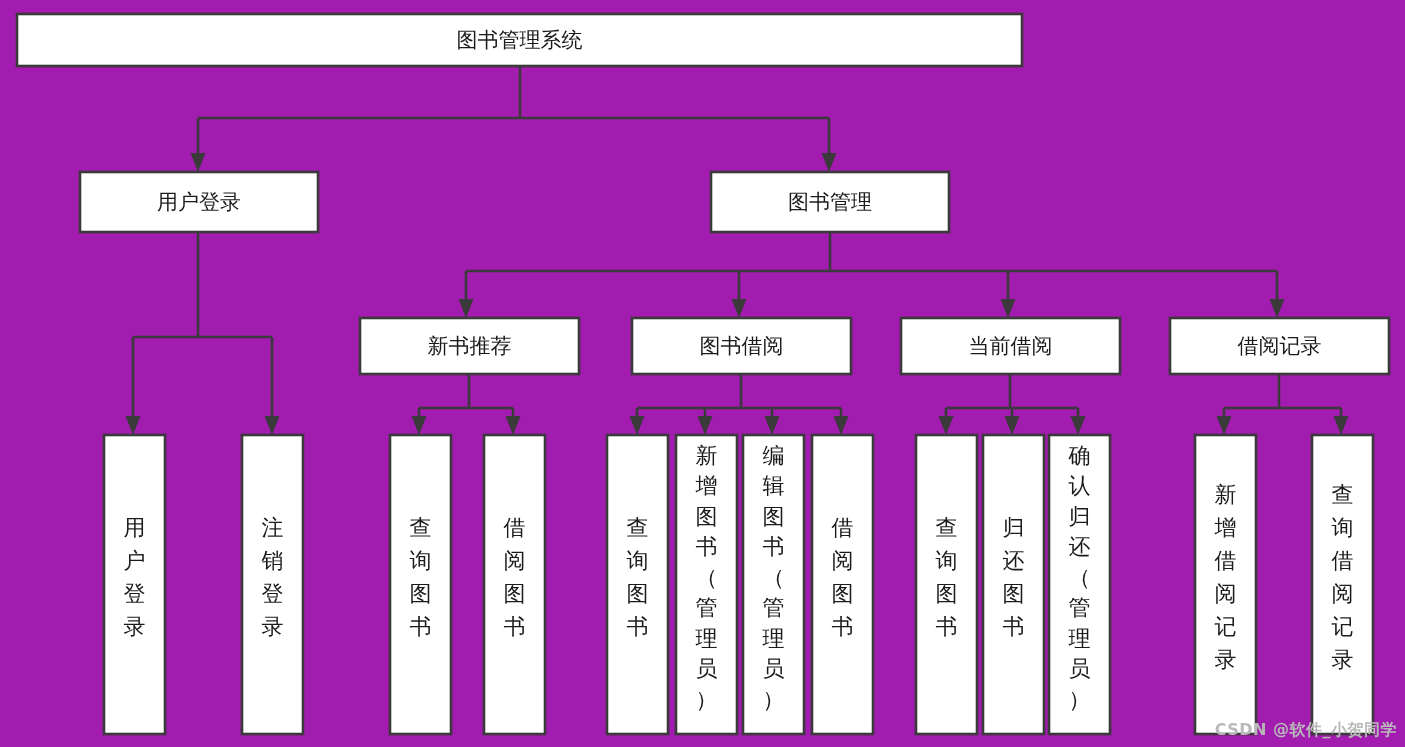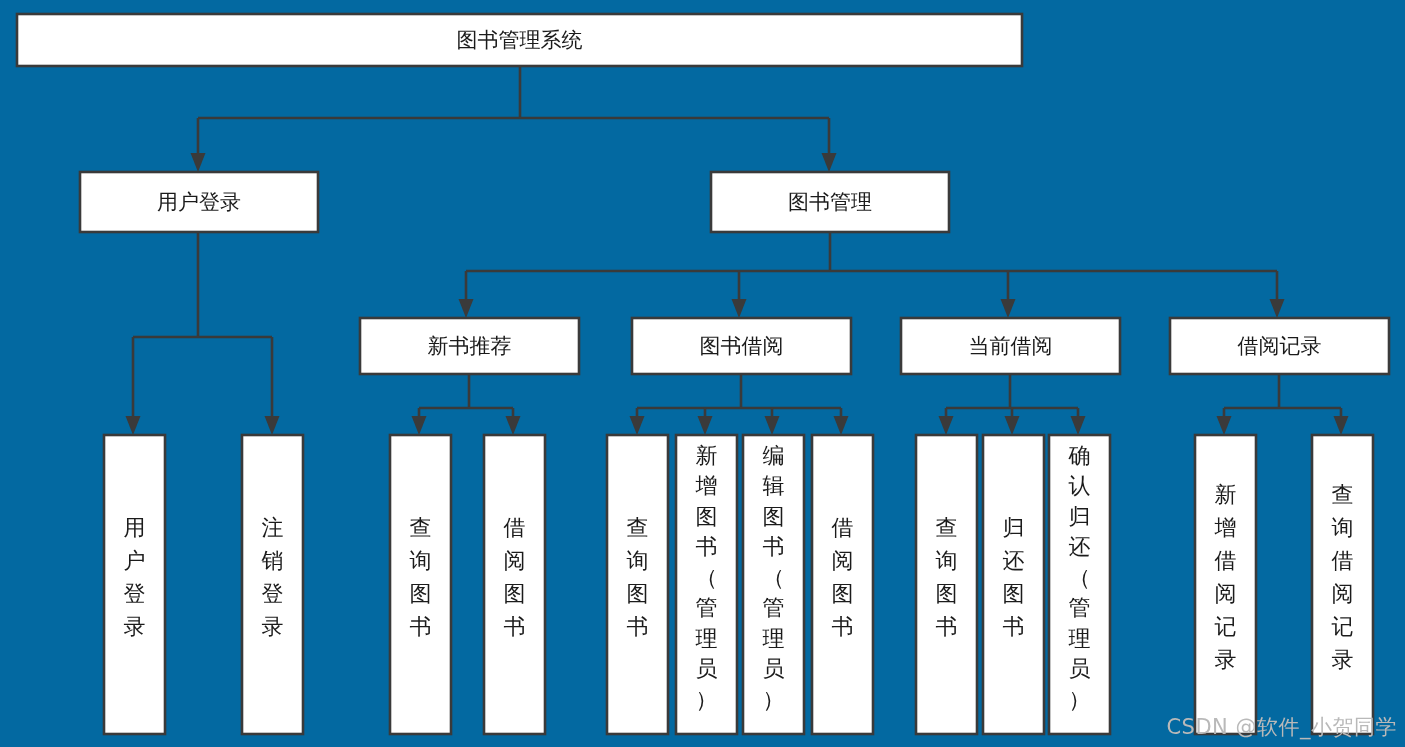--- a/index.html
+++ b/index.html
@@ -10,21 +10,21 @@
   body {
     width: 1405px;
     height: 747px;
     font-family: "DejaVu Sans", "Liberation Sans", sans-serif;
     overflow: hidden;
   }
   #diagram-root {
     position: relative;
     width: 1405px;
     height: 747px;
-    background: #0369a1;
+    background: #a21caf;
   }
   svg#tree-svg {
     position: absolute;
     left: 0;
     top: 0;
     width: 1405px;
     height: 747px;
   }
   .node-box {
     fill: #ffffff;
@@ -52,25 +52,26 @@
     font-family: "DejaVu Sans", "Liberation Sans", sans-serif;
     font-size: 22px;
     fill: #1b1b1b;
     text-anchor: middle;
   }
   #watermark {
     position: absolute;
     right: 8px;
     bottom: 6px;
     font-family: "DejaVu Sans", "Liberation Sans", sans-serif;
-    font-size: 21px;
+    font-size: 16px;
     color: #b9b9b9;
     letter-spacing: 0.5px;
     white-space: nowrap;
     user-select: none;
+    font-weight: bold;
   }
 </style>
 </head>
 <body>
 
 <div id="diagram-root">
 
   <svg id="tree-svg" viewBox="0 0 1405 747" xmlns="http://www.w3.org/2000/svg">
     <g id="edges-layer">
         <g>

